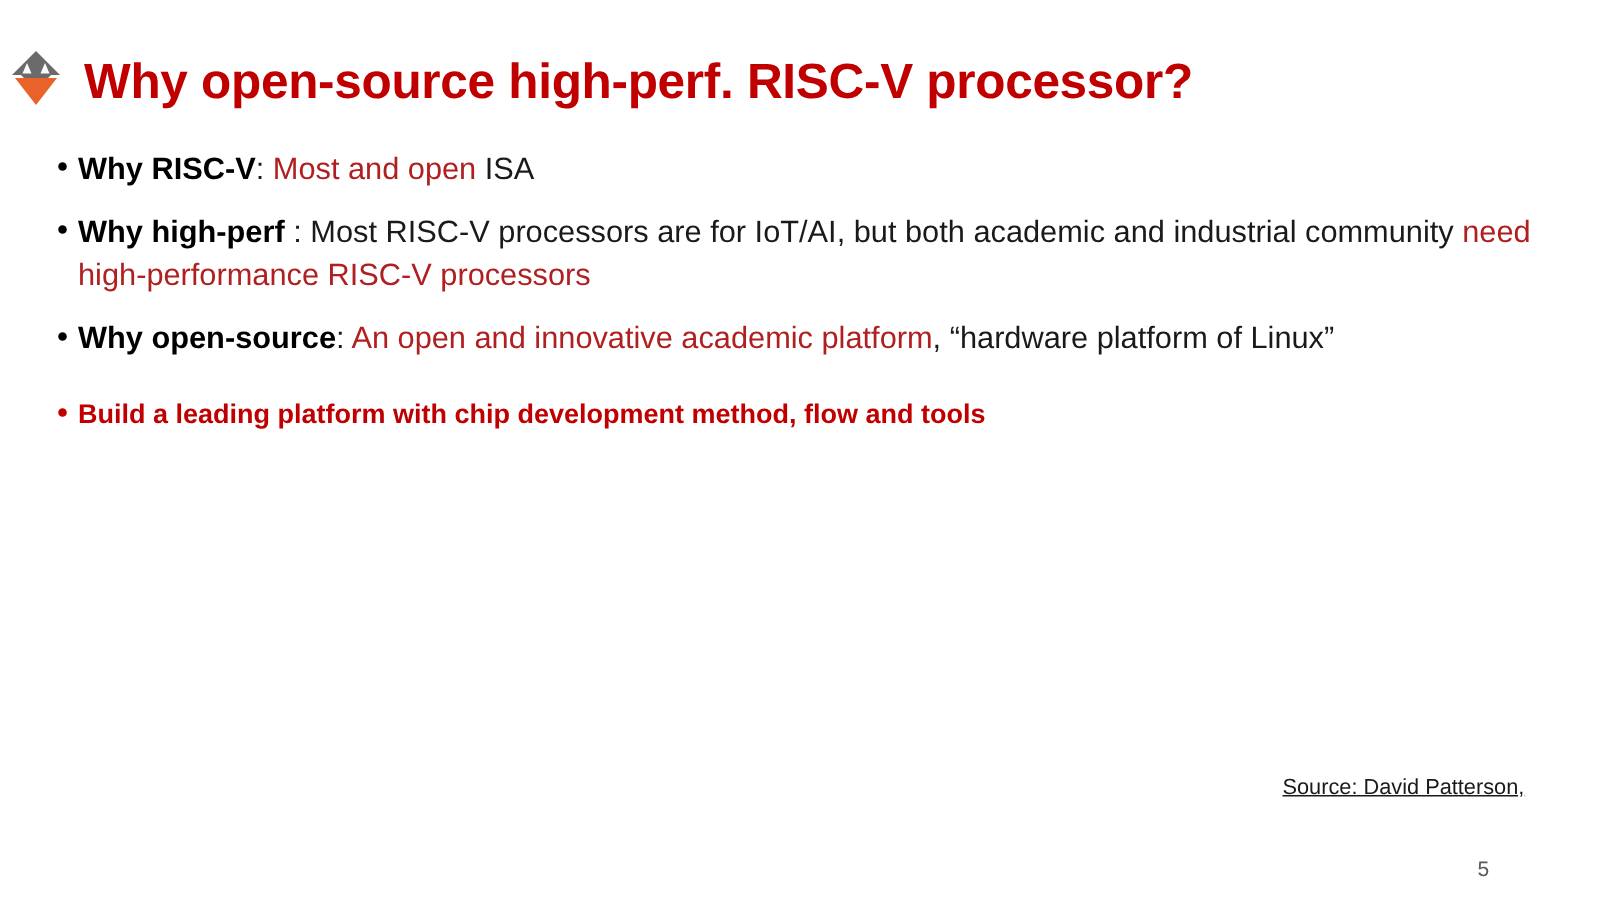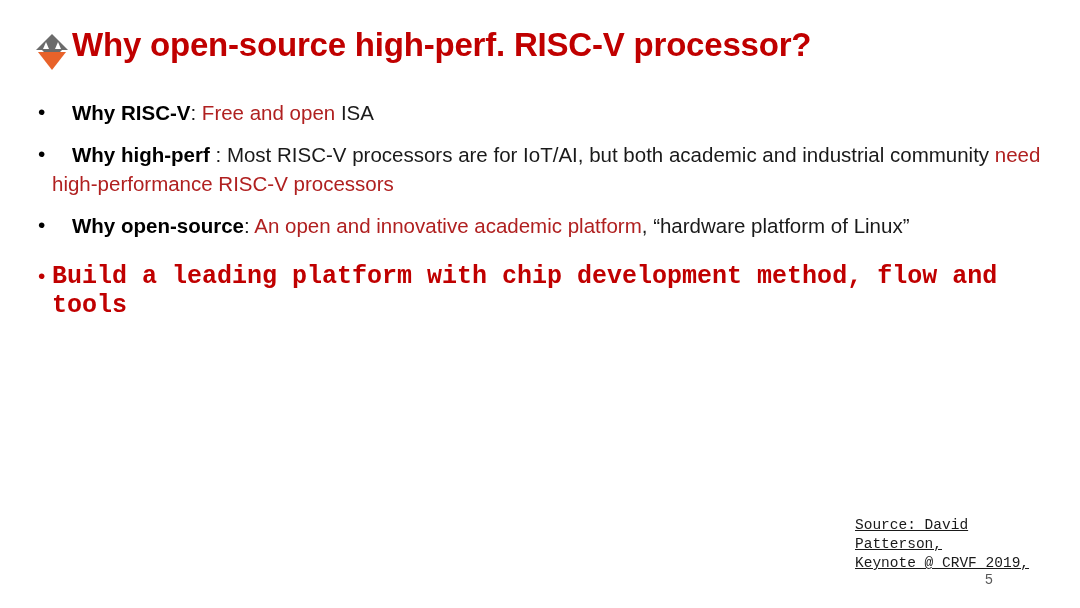--- a/index.html
+++ b/index.html
@@ -12,24 +12,25 @@
     height: 608px;
     position: relative;
     overflow: hidden;
     font-family: "Liberation Sans", sans-serif;
     color: #000000;
   }
 
   
   .title-row {
     position: absolute;
-    left: 32px;
+    left: 4px;
     top: 28px;
     display: flex;
-    align-items: flex-start;
+    align-items: flex-end;
+    gap: 12px;
   }
   .logo-icon {
     width: 40px;
     height: 42px;
     flex: 0 0 auto;
     position: relative;
     top: 2px;
   }
   .slide-title {
     font-size: 33px;
@@ -59,51 +60,49 @@
     line-height: 28px;
     color: #000;
   }
   .bullet.accent .dot { color: #C00000; }
   .bullet .btext {
     font-size: 20.5px;
     line-height: 29px;
     color: #1a1a1a;
     flex: 1 1 auto;
   }
-  .bullet .btext b { font-weight: bold; color: #000; margin-left: 20px; }
+  .bullet .btext b { font-weight: bold; color: #000; }
   .red { color: #B02020; }
   .bullet.accent {
     margin-top: 22px;
   }
   .bullet.accent .btext {
-    font-size: 25px;
+    font-size: 18px;
     font-weight: bold;
     color: #C00000;
-    font-family: Liberation Mono, monospace;
   }
 
   
   .matrix-wrap {
     position: absolute;
     left: 0;
     top: 330px;
     width: 1080px;
     height: 278px;
   }
 
   
   .source {
     position: absolute;
     left: 855px;
     top: 516px;
     width: 200px;
     font-size: 14.5px;
     line-height: 19px;
     color: #1a1a1a;
-    font-family: Liberation Mono, monospace;
   }
   .source .u { text-decoration: underline; }
   .source .link {
     color: #8EA9DB;
     text-decoration: underline;
     display: block;
     word-break: break-all;
   }
   .page-num {
     position: absolute;
@@ -125,21 +124,21 @@
       <polygon points="23,19 26,12 29,19" fill="#ffffff"></polygon>
     </svg>
   </span>
   <span class="slide-title">Why open-source high-perf. RISC-V processor?</span>
 </div>
 
 <div class="bullets">
 
   <div class="bullet">
     <span class="dot">•</span>
-    <span class="btext"><b>Why RISC-V</b><span>: </span><span class="red">Free and open</span><span> ISA</span></span>
+    <span class="btext"><b>Why RISC-V</b><span>: </span><span class="red">Most and open</span><span> ISA</span></span>
   </div>
 
   <div class="bullet">
     <span class="dot">•</span>
     <span class="btext"><b>Why high-perf</b><span> : </span><span>Most RISC-V processors are for IoT/AI, but both academic and industrial community </span><span class="red">need high-performance RISC-V processors</span></span>
   </div>
 
   <div class="bullet">
     <span class="dot">•</span>
     <span class="btext"><b>Why open-source</b><span>: </span><span class="red">An open and innovative academic platform</span><span>, “hardware platform of Linux”</span></span>
@@ -156,15 +155,14 @@
 
   
   
   
 
   
 </div>
 
 <div class="source">
   <div class="u">Source: David Patterson,</div>
-  <div class="u">Keynote @ CRVF 2019,</div>
 </div>
 <div class="page-num">5</div>
 
 </body></html>

